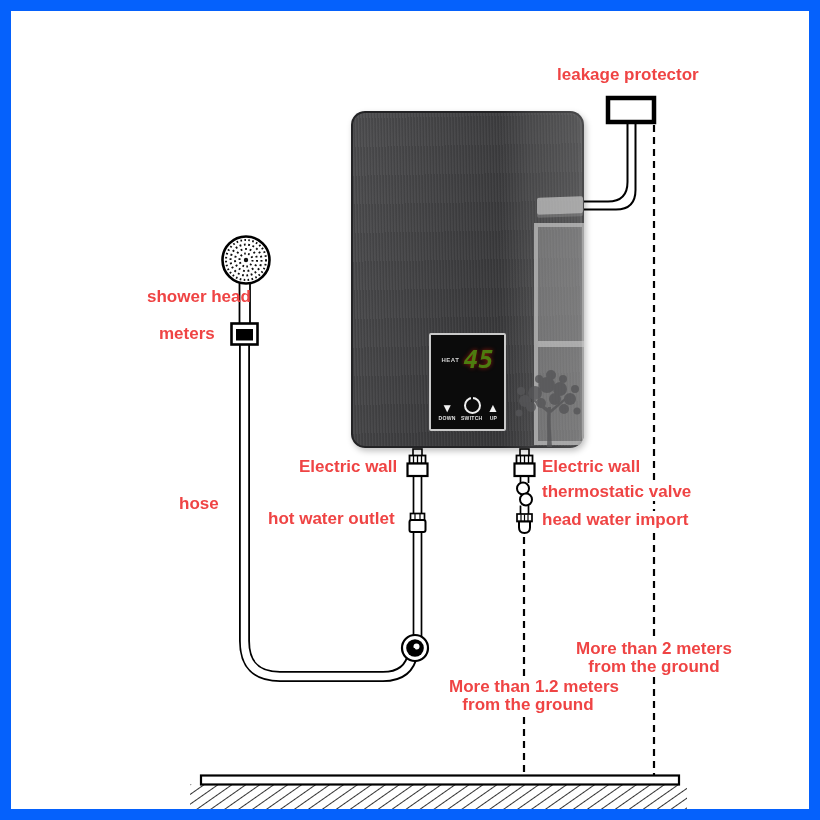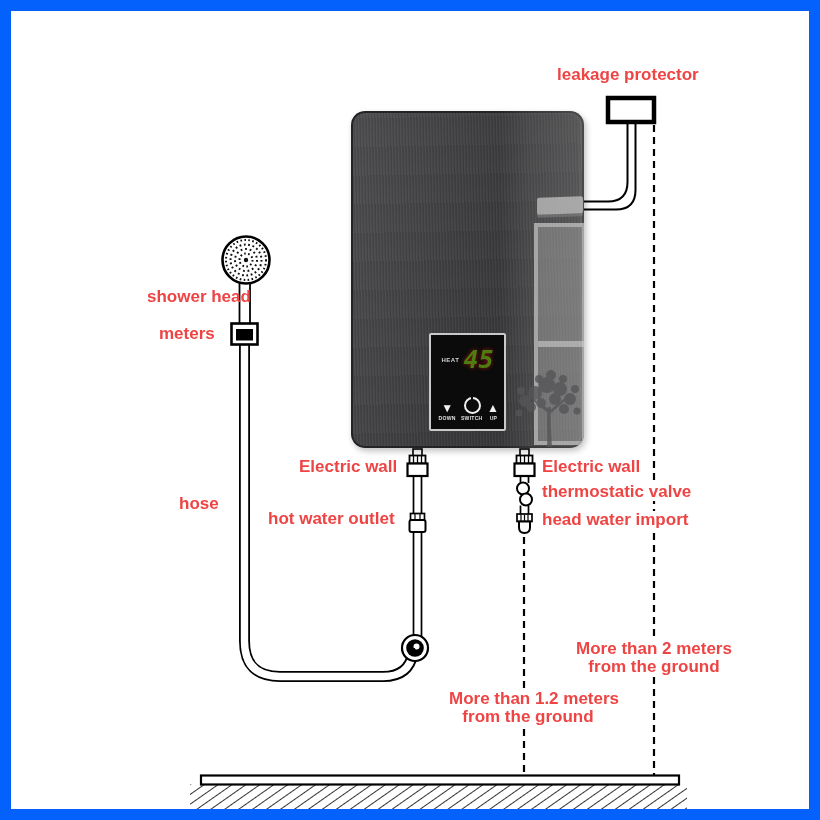--- a/index.html
+++ b/index.html
@@ -218,18 +218,18 @@
 
   <div class="abs lbl bg" style="left:529px;top:472px;">thermostatic valve</div>
 
   <div class="abs lbl bg" style="left:529px;top:500px;">head water import</div>
 
   <div class="abs lbl bg center" style="left:563px;top:613px;width:156px;margin-top:16px;">
     <div>More than 2 meters</div>
     <div>from the ground</div>
   </div>
 
-  <div class="abs lbl bg center" style="left:436px;top:667px;width:158px;margin-top:12px;">
+  <div class="abs lbl bg center" style="left:436px;top:667px;width:158px;">
     <div>More than 1.2 meters</div>
     <div>from the ground</div>
   </div>
 
 </div>
 
 </body></html>

